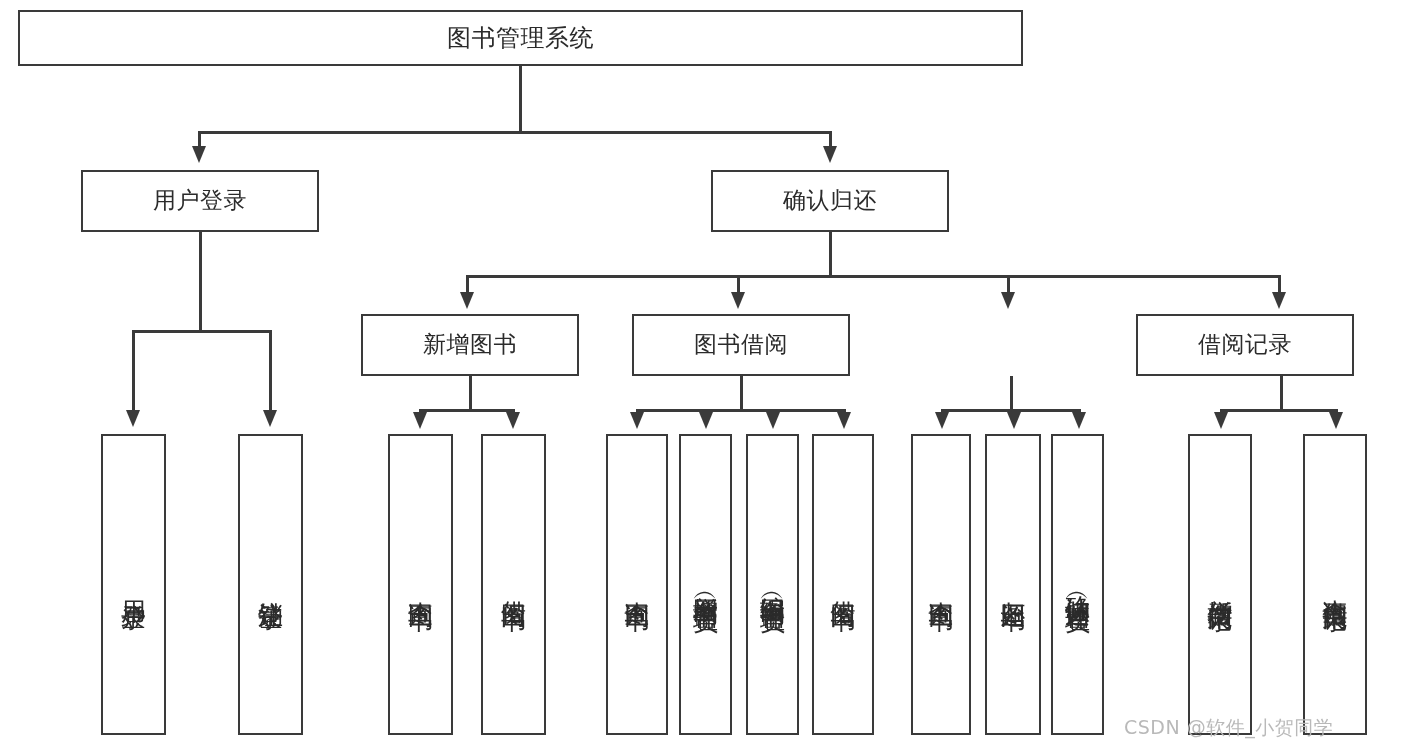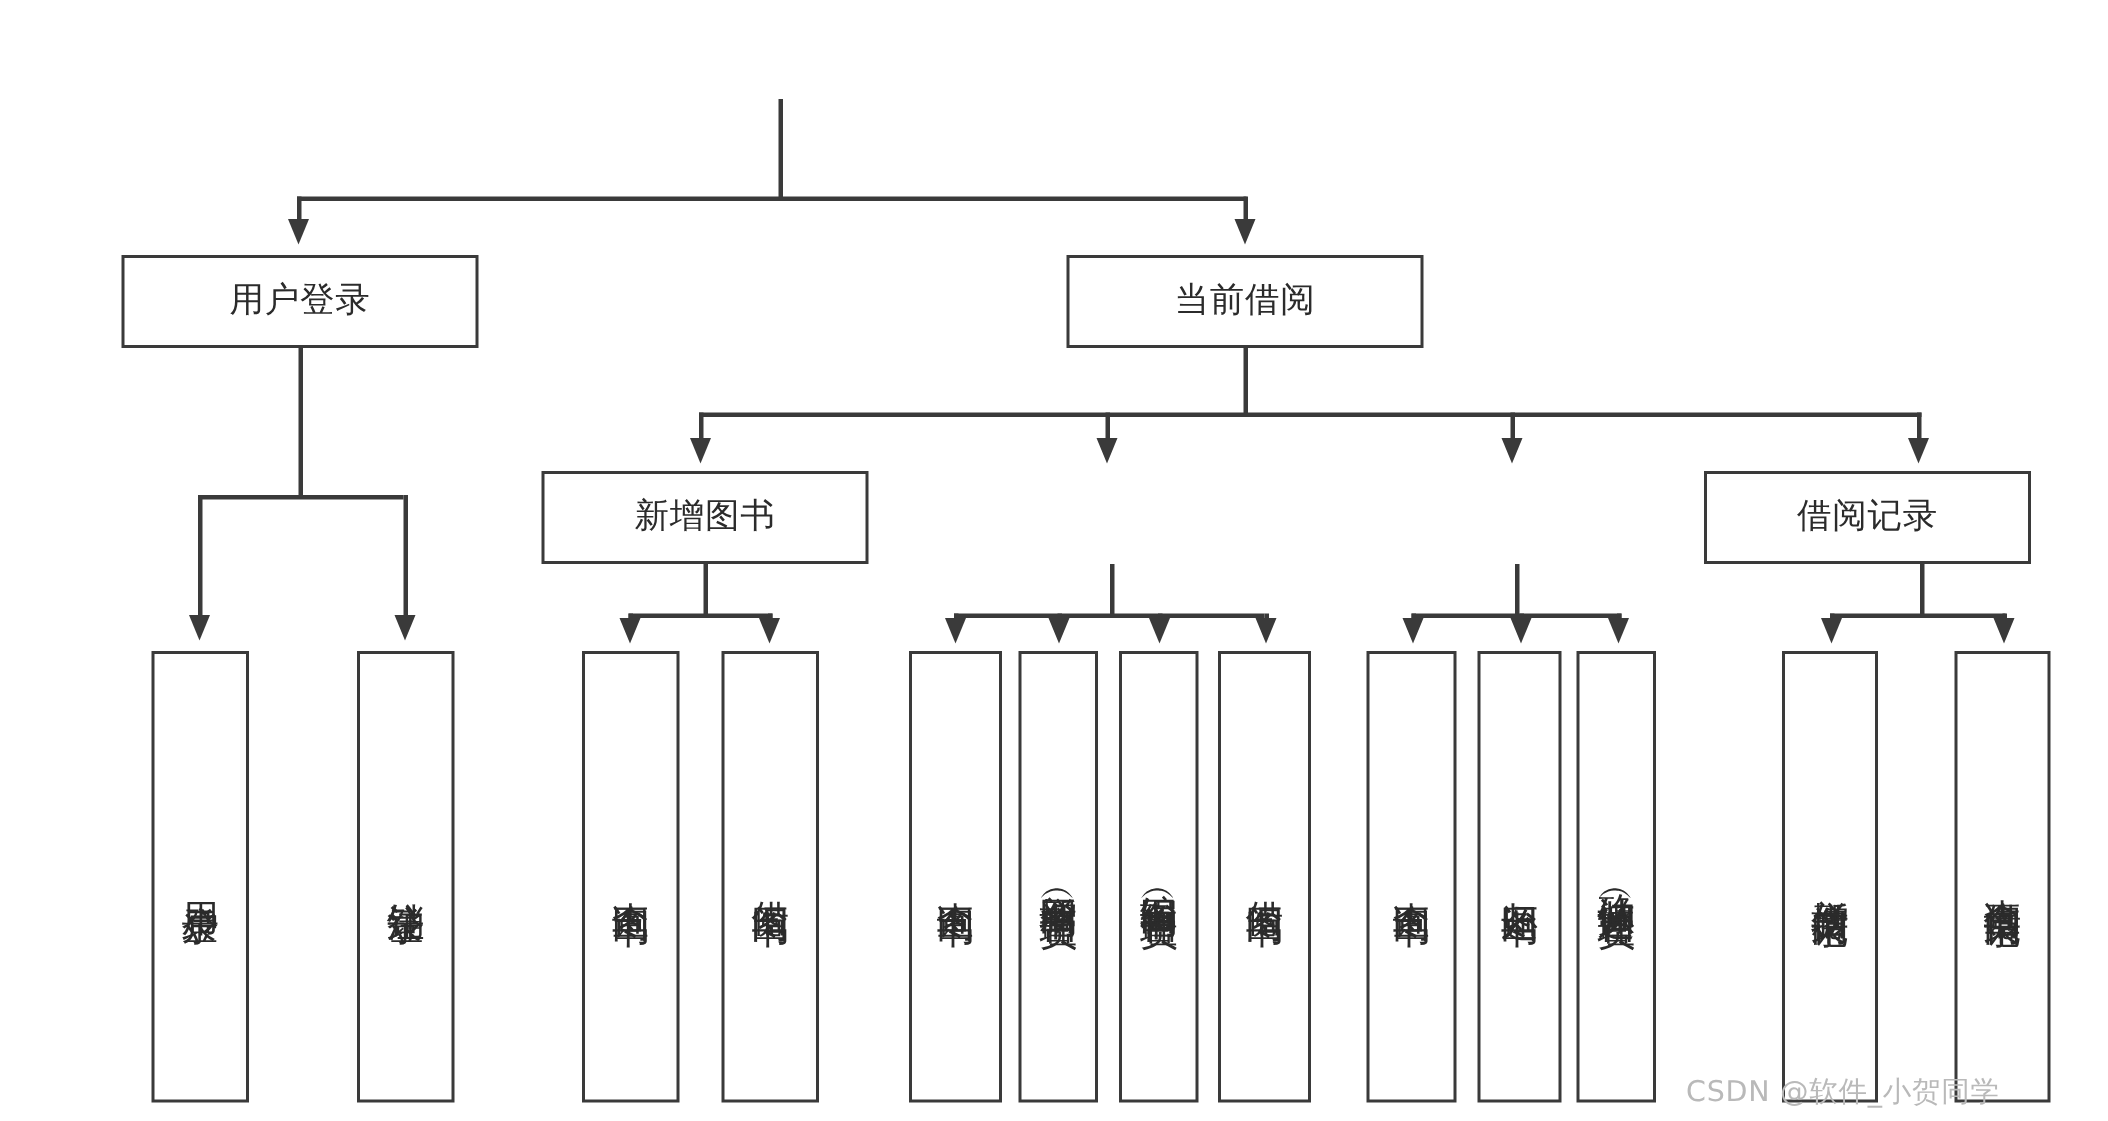--- a/index.html
+++ b/index.html
@@ -137,31 +137,37 @@
   <div class="ln v" style="left:1078px; top:409px; height:5px;"></div>
   <div class="arrow" style="left:1072px; top:412px;"></div>
 
   <div class="ln v" style="left:1280px; top:376px; height:34px;"></div>
   <div class="ln h" style="left:1220px; top:409px; width:117px;"></div>
   <div class="ln v" style="left:1220px; top:409px; height:5px;"></div>
   <div class="arrow" style="left:1214px; top:412px;"></div>
   <div class="ln v" style="left:1335px; top:409px; height:5px;"></div>
   <div class="arrow" style="left:1329px; top:412px;"></div>
 
+  <div class="node horiz root" style="left:18px; top:10px; width:1005px; height:56px;">
+    <span class="lbl">图书管理系统</span>
+  </div>
 
   <div class="node horiz" style="left:81px; top:170px; width:238px; height:62px;">
     <span class="lbl">用户登录</span>
   </div>
   <div class="node horiz" style="left:711px; top:170px; width:238px; height:62px;">
-    <span class="lbl">当前借阅</span>
+    <span class="lbl">确认归还</span>
   </div>
 
   <div class="node horiz" style="left:361px; top:314px; width:218px; height:62px;">
     <span class="lbl">新增图书</span>
   </div>
+  <div class="node horiz" style="left:632px; top:314px; width:218px; height:62px;">
+    <span class="lbl">图书借阅</span>
+  </div>
   <div class="node horiz" style="left:1136px; top:314px; width:218px; height:62px;">
     <span class="lbl">借阅记录</span>
   </div>
 
   <div class="node vert" style="left:101px; top:434px; width:65px; height:301px;">
     <span class="lbl">用户登录</span>
   </div>
   <div class="node vert" style="left:238px; top:434px; width:65px; height:301px;">
     <span class="lbl">注销登录</span>
   </div>

